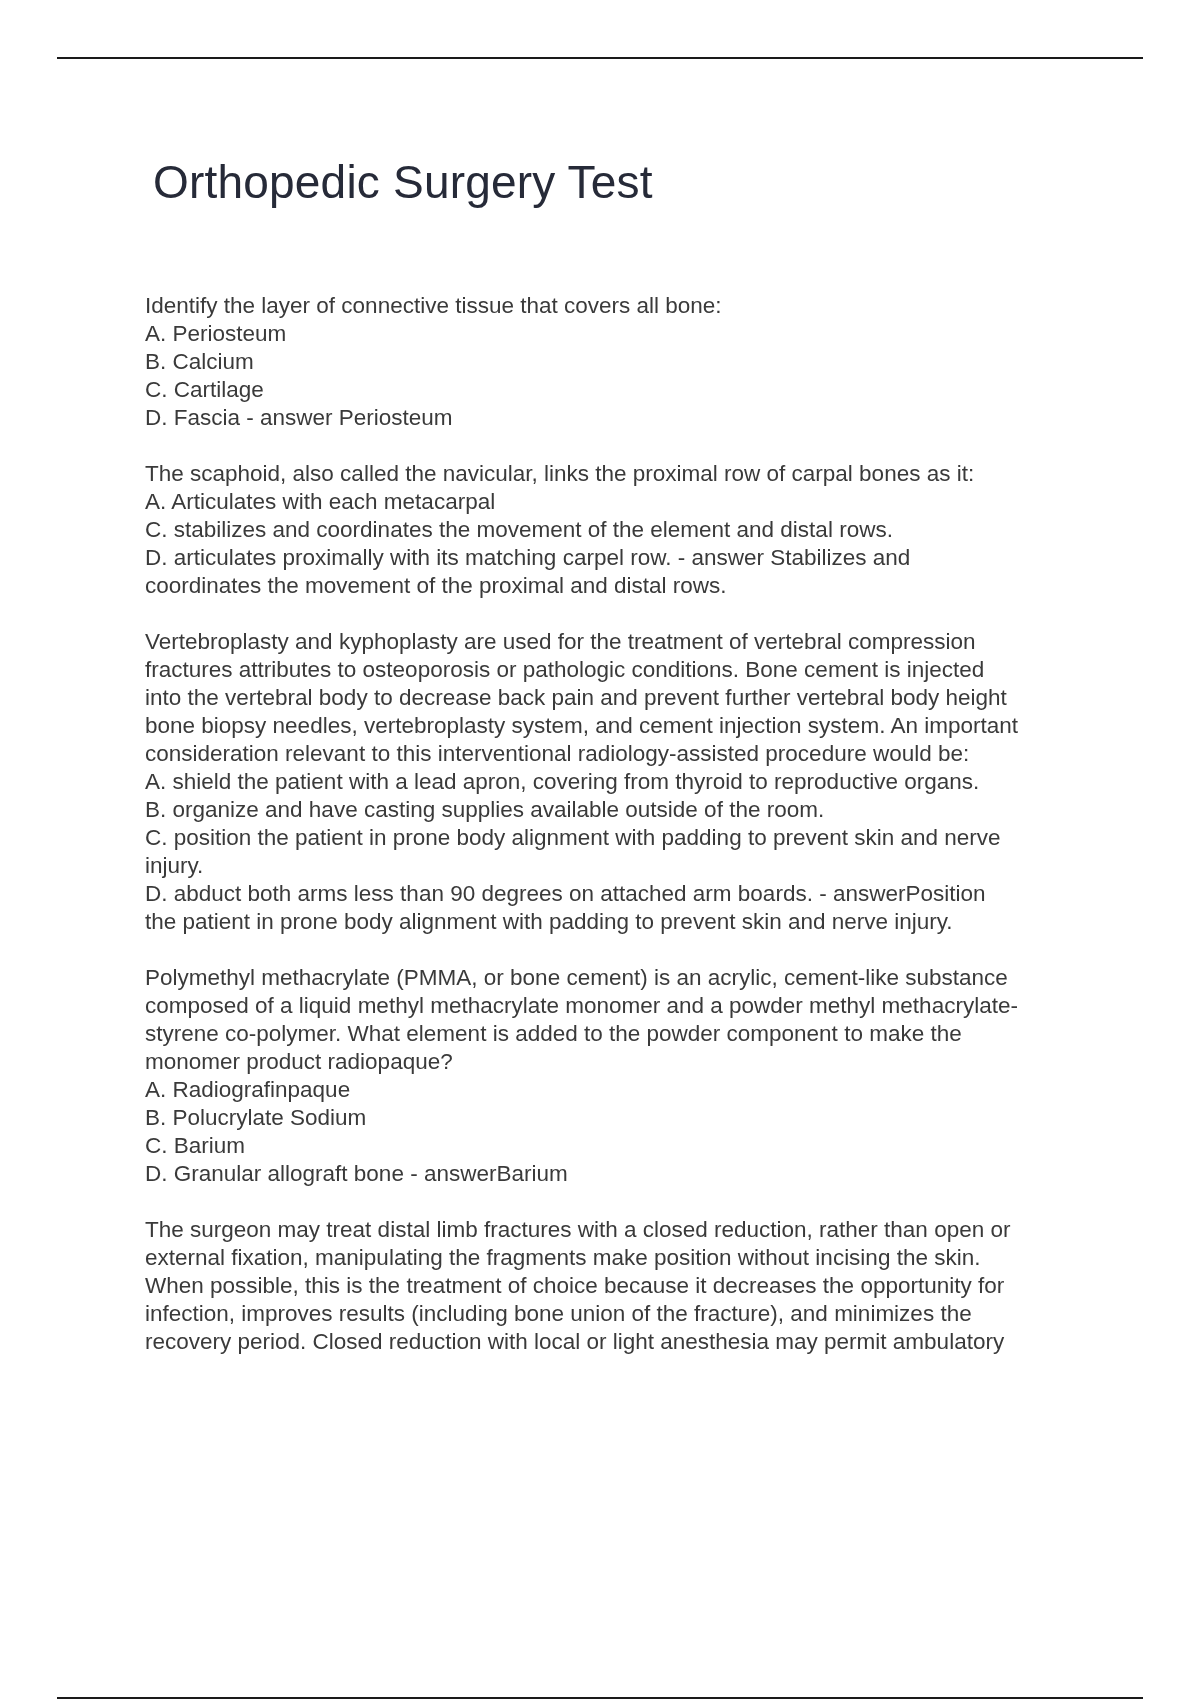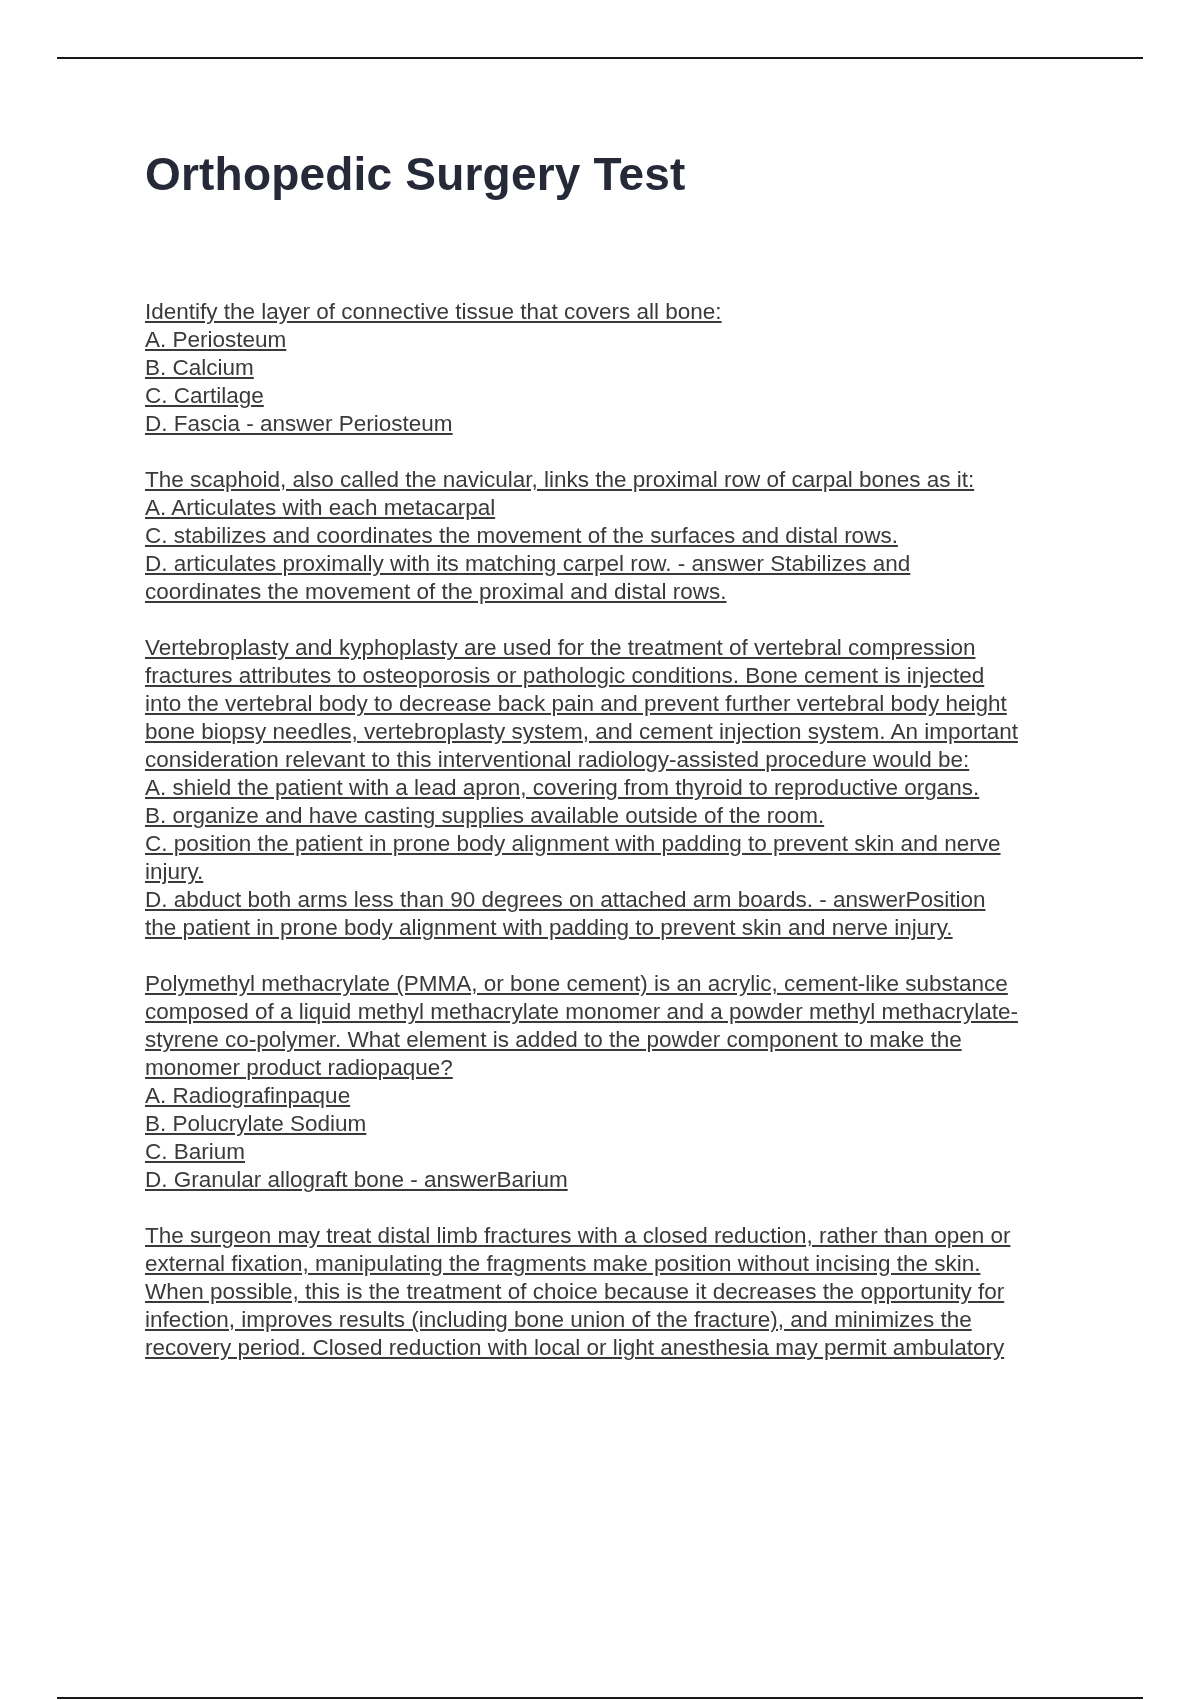--- a/index.html
+++ b/index.html
@@ -20,39 +20,38 @@
       width: 1086px;
       height: 2px;
       background: #1a1a1a;
     }
     .rule-top { top: 57px; }
     .rule-bottom { top: 1697px; }
     .title {
       position: absolute;
       left: 145px;
       top: 146px;
-      margin: 0;
+      margin: 8px;
       font-size: 46px;
-      font-weight: bold;
+      font-weight: normal;
       color: #262a38;
       letter-spacing: 0.2px;
       line-height: 56px;
     }
     .content {
       position: absolute;
       left: 145px;
       top: 284px;
       width: 950px;
       color: #3a3a3a;
       font-size: 22.5px;
       line-height: 28px;
     }
     .block {
-      margin: 14px 0 28px 0;
-      text-decoration: underline;
+      margin: 8px 0 28px 0;
     }
     .line {
       display: block;
       white-space: nowrap;
     }
   </style>
 </head>
 <body>
 
 <div class="rule rule-top"></div>
@@ -65,21 +64,21 @@
     <span class="line">Identify the layer of connective tissue that covers all bone:</span>
     <span class="line">A. Periosteum</span>
     <span class="line">B. Calcium</span>
     <span class="line">C. Cartilage</span>
     <span class="line">D. Fascia - answer Periosteum</span>
   </div>
 
   <div class="block">
     <span class="line">The scaphoid, also called the navicular, links the proximal row of carpal bones as it:</span>
     <span class="line">A. Articulates with each metacarpal</span>
-    <span class="line">C. stabilizes and coordinates the movement of the surfaces and distal rows.</span>
+    <span class="line">C. stabilizes and coordinates the movement of the element and distal rows.</span>
     <span class="line">D. articulates proximally with its matching carpel row. - answer Stabilizes and</span>
     <span class="line">coordinates the movement of the proximal and distal rows.</span>
   </div>
 
   <div class="block">
     <span class="line">Vertebroplasty and kyphoplasty are used for the treatment of vertebral compression</span>
     <span class="line">fractures attributes to osteoporosis or pathologic conditions. Bone cement is injected</span>
     <span class="line">into the vertebral body to decrease back pain and prevent further vertebral body height</span>
     <span class="line">bone biopsy needles, vertebroplasty system, and cement injection system. An important</span>
     <span class="line">consideration relevant to this interventional radiology-assisted procedure would be:</span>

